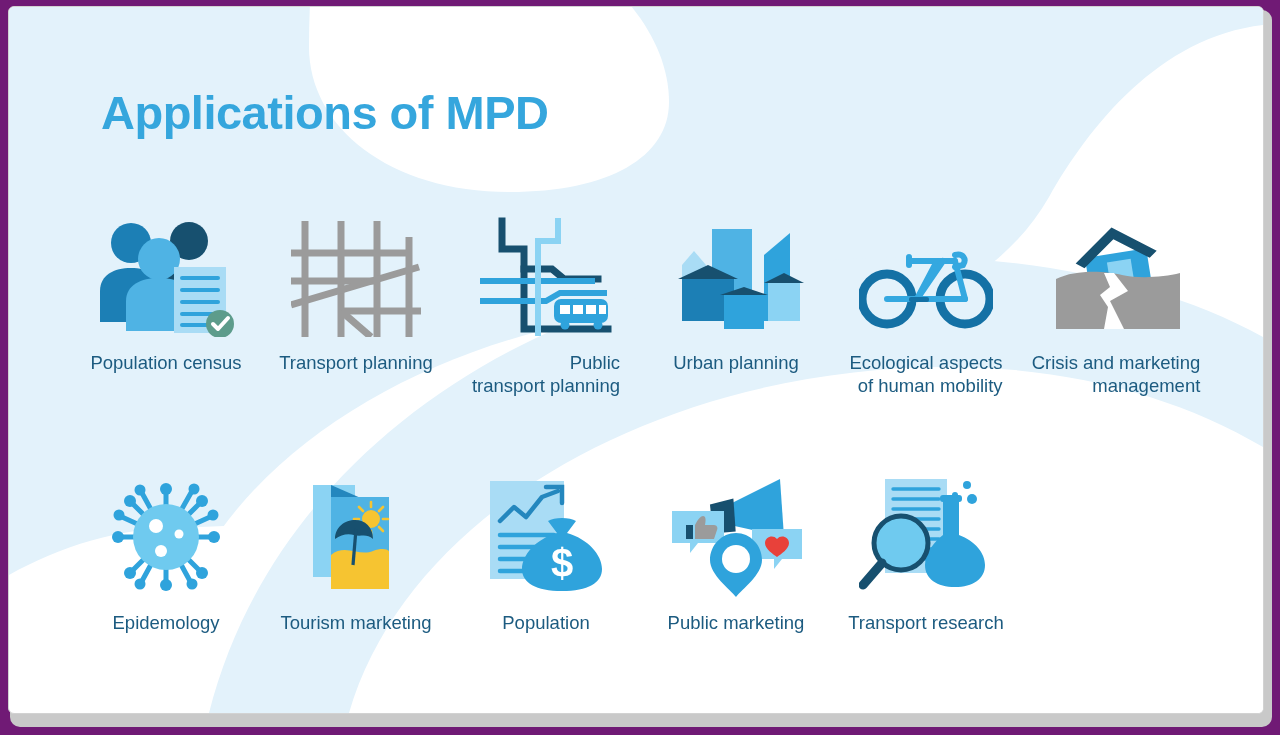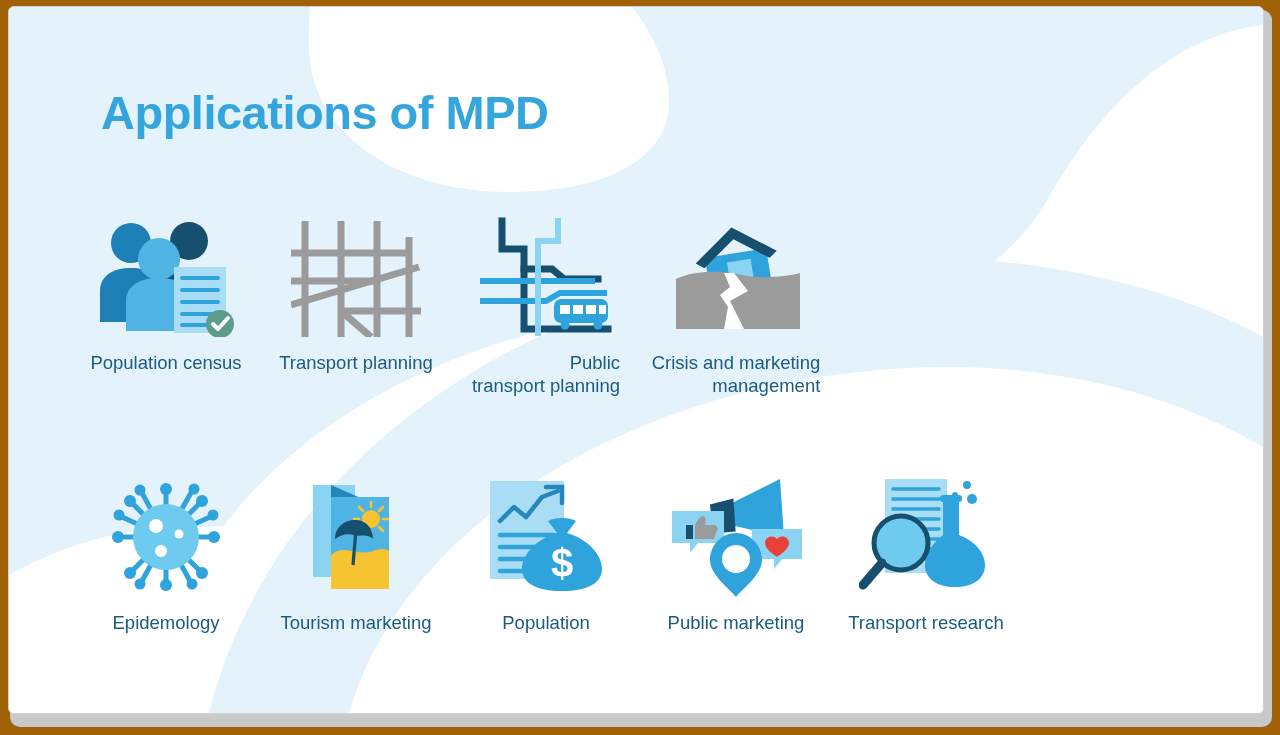--- a/index.html
+++ b/index.html
@@ -3,21 +3,21 @@
 <meta charset="utf-8">
 <style>
   html,body{margin:0;padding:0;}
   body{
     width:1280px;height:735px;overflow:hidden;
     background:#ffffff;
     font-family:"Liberation Sans", sans-serif;
   }
   .screen{
     position:relative;width:1280px;height:735px;
-    background:#a16207;
+    background:#701a75;
   }
   
   .frame-shadow{
     position:absolute;left:10px;top:10px;width:1262px;height:717px;
     background:#c9c9c9;border-radius:10px;
   }
   .slide{
     position:absolute;left:8px;top:6px;width:1254px;height:706px;
     background:#ffffff;border-radius:6px;overflow:hidden;
     border:1px solid #d2d2d2;
@@ -157,21 +157,63 @@
               <rect x="119" y="88" width="7" height="9" fill="#ffffff"></rect>
               <circle cx="85" cy="108" r="4.5" fill="#2FA3DC"></circle>
               <circle cx="118" cy="108" r="4.5" fill="#2FA3DC"></circle>
             </g>
           </svg>
         </div>
         <div class="label">Public
 transport planning</div>
       </div>
 
-
+      <div class="cell">
+        <div class="icon-wrap">
+          <svg width="136" height="116" viewBox="0 0 136 116">
+
+            <path d="M14,44 L26,30 L38,44 L38,100 L14,100 Z" fill="#A9DCF5"></path>
+
+            <rect x="44" y="8" width="40" height="92" fill="#4FB3E4"></rect>
+
+            <path d="M96,100 L96,34 L122,12 L122,100 Z" fill="#2FA3DC"></path>
+
+            <path d="M10,58 L40,44 L70,58 Z" fill="#17506F"></path>
+            <rect x="14" y="58" width="52" height="42" fill="#1C7FB5"></rect>
+
+            <path d="M52,74 L76,66 L100,74 Z" fill="#17506F"></path>
+            <rect x="56" y="74" width="40" height="34" fill="#2FA3DC"></rect>
+
+            <path d="M96,62 L116,52 L136,62 Z" fill="#17506F"></path>
+            <rect x="100" y="62" width="32" height="38" fill="#8BD3F3"></rect>
+          </svg>
+        </div>
+        <div class="label">Urban planning</div>
+      </div>
+
+      <div class="cell">
+        <div class="icon-wrap">
+          <svg width="134" height="100" viewBox="0 0 134 100">
+            <circle cx="28" cy="62" r="25" fill="none" stroke="#1471A5" stroke-width="9"></circle>
+            <circle cx="106" cy="62" r="25" fill="none" stroke="#1471A5" stroke-width="9"></circle>
+            <g stroke="#34A8E0" stroke-width="6" fill="none" stroke-linecap="round">
+              <path d="M28,62 L58,62 L78,24 L96,24"></path>
+              <path d="M58,62 L84,24"></path>
+              <path d="M58,62 L106,62"></path>
+              <path d="M96,24 L106,62"></path>
+              <path d="M50,24 L78,24"></path>
+              <path d="M50,20 L50,28"></path>
+              <path d="M96,18 C104,16 108,22 104,28 L96,30"></path>
+            </g>
+            <rect x="50" y="60" width="20" height="5" rx="2" fill="#1471A5"></rect>
+          </svg>
+        </div>
+        <div class="label">Ecological aspects
+of human mobility</div>
+      </div>
 
       <div class="cell">
         <div class="icon-wrap">
           <svg width="136" height="118" viewBox="0 0 136 118">
 
             <g transform="rotate(-9 70 56)">
               <rect x="40" y="34" width="62" height="50" fill="#2FA3DC"></rect>
               <path d="M30,38 L71,8 L112,38 L104,44 L71,20 L38,44 Z" fill="#17506F"></path>
               <rect x="61" y="42" width="24" height="42" fill="#8BD3F3"></rect>
             </g>

